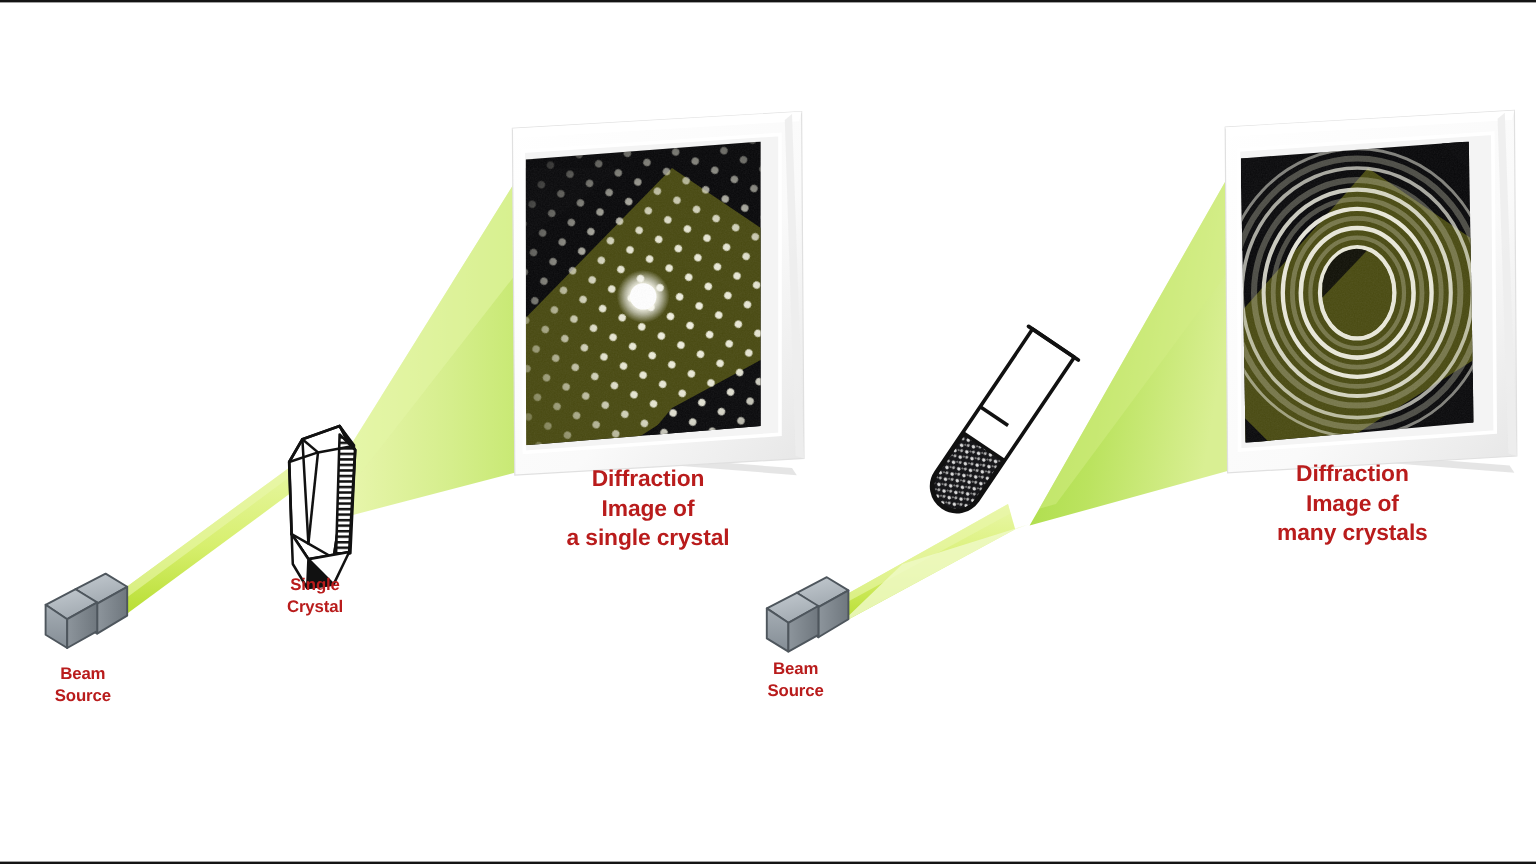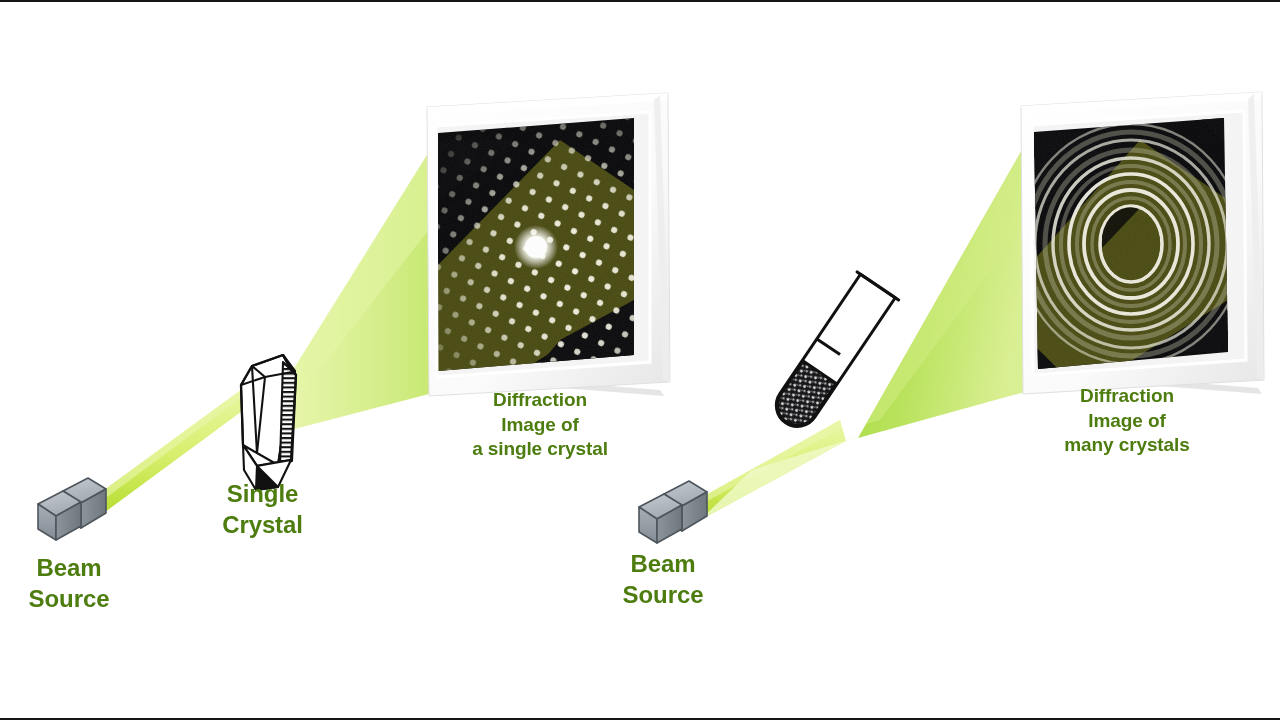--- a/index.html
+++ b/index.html
@@ -22,27 +22,27 @@
     height: 2px;
     background: #141414;
   }
   .edge-top { top: 0; }
   .edge-bottom { bottom: 0; }
 
   .caption {
     position: absolute;
     font-family: "Liberation Sans", sans-serif;
     font-weight: bold;
-    color: #4d7c0f;
+    color: #b91c1c;
     text-align: center;
     line-height: 1.30;
     white-space: pre-line;
     letter-spacing: -0.1px;
   }
-  .cap-20 { font-size: 24px; }
+  .cap-20 { font-size: 14px; }
   .cap-19 { font-size: 19px; }
 
   svg.layer {
     position: absolute;
     left: 0;
     top: 0;
     width: 1280px;
     height: 720px;
     overflow: visible;
   }

